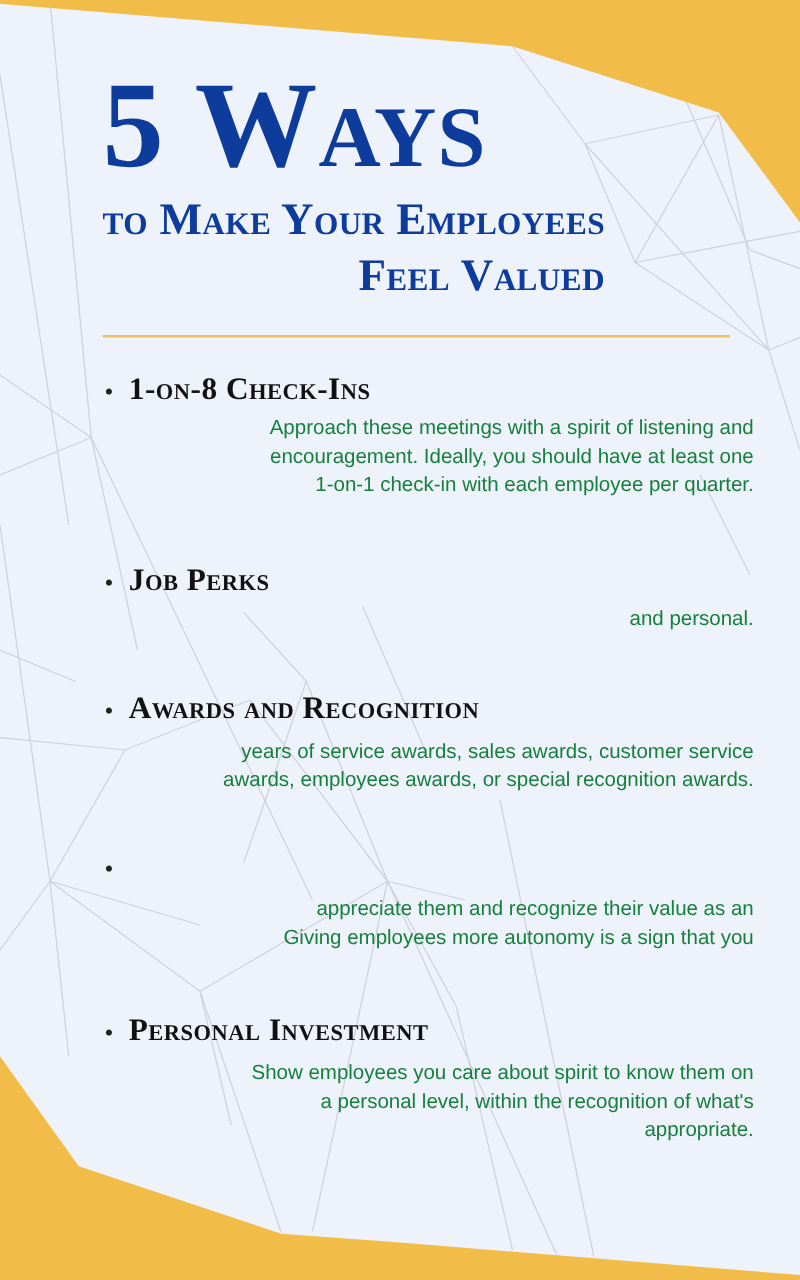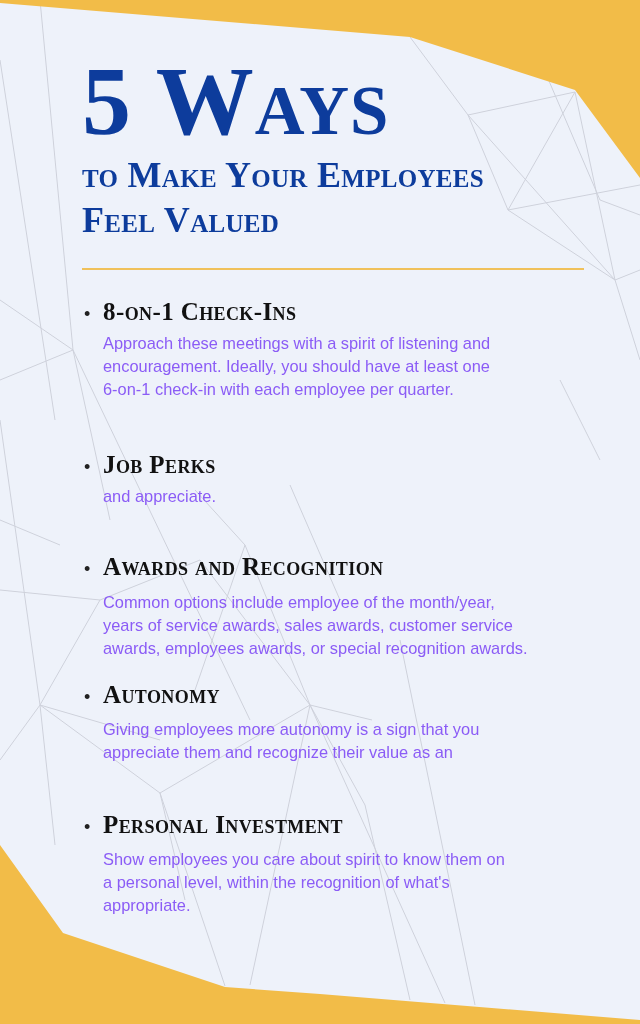--- a/index.html
+++ b/index.html
@@ -93,24 +93,24 @@
       color: #222;
       text-align: left;
       padding-left: 2px;
       box-sizing: border-box;
     }
     .section-body {
       margin: 4px 0 0 21px;
       font-family: "Liberation Sans", sans-serif;
       font-size: 16.4px;
       line-height: 23px;
-      color: #8b5cf6;
+      color: #15803d;
       width: 500px;
     }
-    .line { display: block; white-space: nowrap; }
+    .line { display: block; white-space: nowrap; text-align: right; }
   </style>
 </head>
 <body>
 
 <svg class="bg-svg" viewBox="0 0 640 1024" xmlns="http://www.w3.org/2000/svg">
 
   <g stroke="#c9ccd6" stroke-width="1" fill="none" opacity="0.85">
 
     <line x1="410" y1="37" x2="468" y2="115"></line>
     <line x1="468" y1="115" x2="575" y2="92"></line>
@@ -166,59 +166,57 @@
   <h1 class="title-main">5 Ways</h1>
   <h2 class="title-sub">
     <span class="line">to Make Your Employees</span>
     <span class="line">Feel Valued</span>
   </h2>
   <div class="divider"></div>
 
   <div class="section" style="top:298px;">
     <h3 class="section-heading">
       <span class="bullet">•</span>
-      <span>8-on-1 Check-Ins</span>
+      <span>1-on-8 Check-Ins</span>
     </h3>
     <div class="section-body">
       <span class="line">Approach these meetings with a spirit of listening and</span>
       <span class="line">encouragement. Ideally, you should have at least one</span>
-      <span class="line">6-on-1 check-in with each employee per quarter.</span>
+      <span class="line">1-on-1 check-in with each employee per quarter.</span>
     </div>
   </div>
 
   <div class="section" style="top:451px;">
     <h3 class="section-heading">
       <span class="bullet">•</span>
       <span>Job Perks</span>
     </h3>
     <div class="section-body">
-      <span class="line">and appreciate.</span>
+      <span class="line">and personal.</span>
     </div>
   </div>
 
   <div class="section" style="top:553px;">
     <h3 class="section-heading">
       <span class="bullet">•</span>
       <span>Awards and Recognition</span>
     </h3>
     <div class="section-body" style="margin-top:8px;">
-      <span class="line">Common options include employee of the month/year,</span>
       <span class="line">years of service awards, sales awards, customer service</span>
       <span class="line">awards, employees awards, or special recognition awards.</span>
     </div>
   </div>
 
   <div class="section" style="top:681px;">
     <h3 class="section-heading">
       <span class="bullet">•</span>
-      <span>Autonomy</span>
     </h3>
     <div class="section-body" style="margin-top:7px;">
+      <span class="line">appreciate them and recognize their value as an</span>
       <span class="line">Giving employees more autonomy is a sign that you</span>
-      <span class="line">appreciate them and recognize their value as an</span>
     </div>
   </div>
 
   <div class="section" style="top:811px;">
     <h3 class="section-heading">
       <span class="bullet">•</span>
       <span>Personal Investment</span>
     </h3>
     <div class="section-body" style="margin-top:7px;">
       <span class="line">Show employees you care about spirit to know them on</span>

